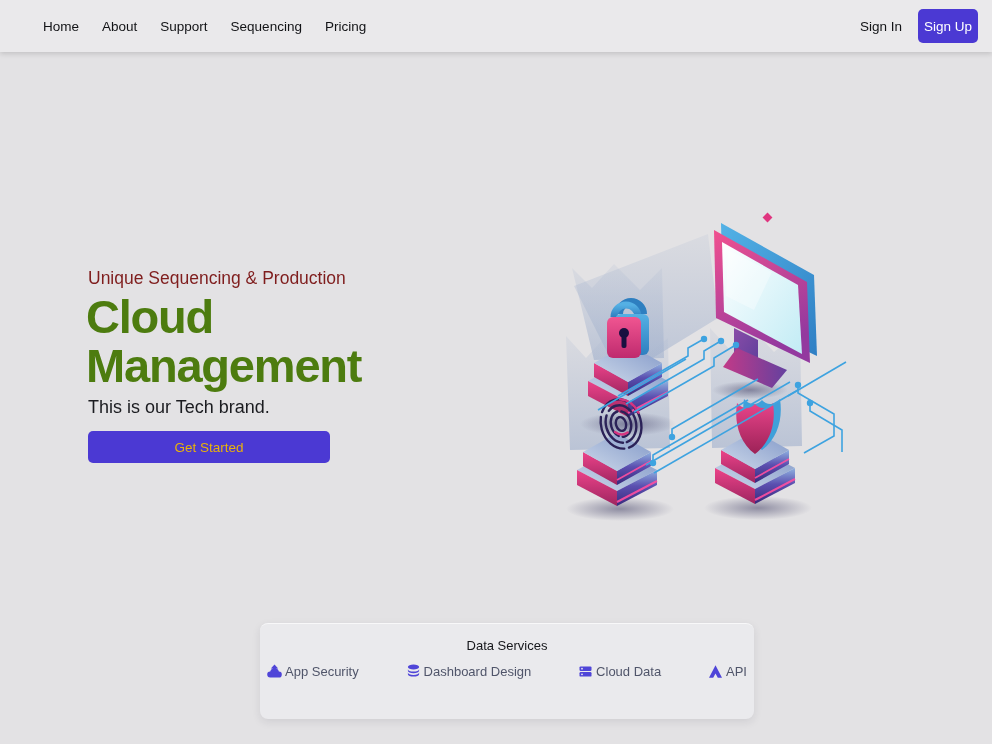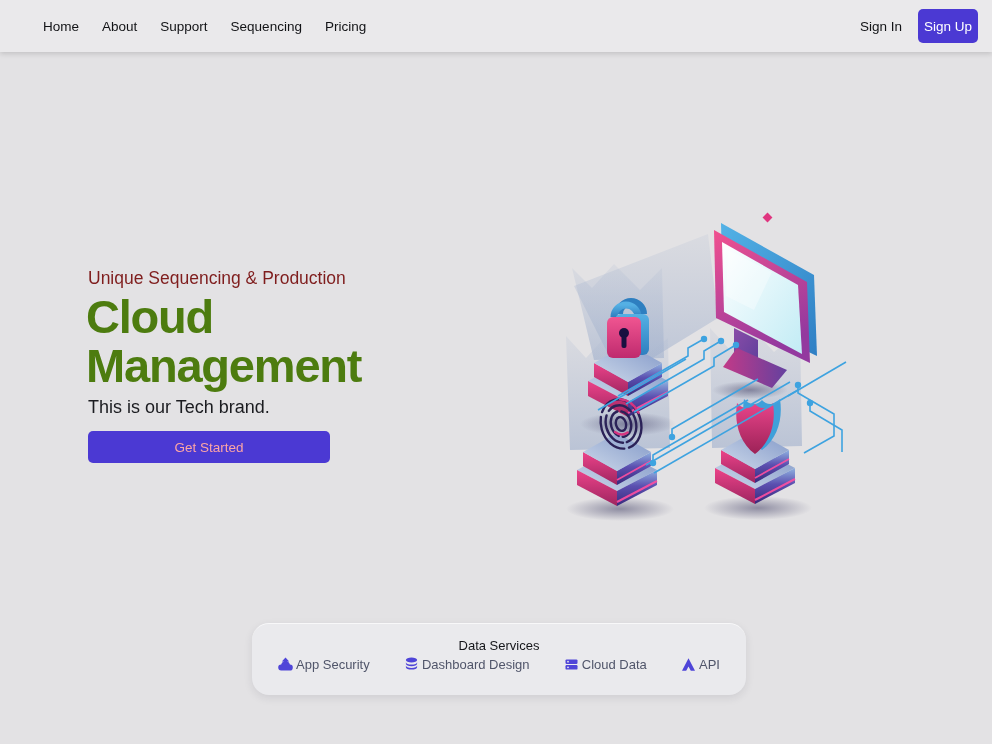--- a/index.html
+++ b/index.html
@@ -20,34 +20,34 @@
                 border-radius:5px; width:60px; height:34px; cursor:pointer;
                 font-family:"Liberation Sans", sans-serif; }
 
   
   .kicker { position:absolute; left:88px; top:268px; font-size:17.5px; color:#7f1d1d; }
   .hero-title { position:absolute; left:86px; top:293px; width:340px;
                 font-size:47px; font-weight:bold; letter-spacing:-1.2px;
                 line-height:1.04; color:#4d7c0f; }
   .hero-sub { position:absolute; left:88px; top:397px; font-size:18px; color:#1b1c20; }
   .cta-btn { position:absolute; left:88px; top:431px; width:242px; height:32px;
-             background:#4b39d3; color:#fca5a5; font-size:13.5px; border:none;
+             background:#4b39d3; color:#eab308; font-size:13.5px; border:none;
              border-radius:5px; cursor:pointer; font-family:"Liberation Sans", sans-serif; }
 
   
   .illus { position:absolute; left:558px; top:206px; width:290px; height:316px; }
 
   
-  .svc-card { position:absolute; left:252px; top:623px; width:494px; height:72px;
-              background:#eaeaed; border-radius:17px;
+  .svc-card { position:absolute; left:260px; top:623px; width:494px; height:96px;
+              background:#eaeaed; border-radius:8px;
               border-top:1px solid rgba(255,255,255,0.65);
               box-shadow:0 3px 9px rgba(40,40,60,0.10); }
   .svc-title { text-align:center; margin-top:14px; font-size:13px; font-weight:500; color:#15161a; }
   .svc-row { display:flex; justify-content:space-between; align-items:center;
-             padding:0 26px; margin-top:4px; }
+             padding:0 7px; margin-top:11px; }
   .svc-item { display:flex; align-items:center; gap:3px; cursor:pointer; }
   .svc-item svg { display:block; }
   .svc-label { font-size:13px; color:#50556a; }
 </style>
 </head>
 <body>
 
 <div id="page">
 
   <div class="navbar">

